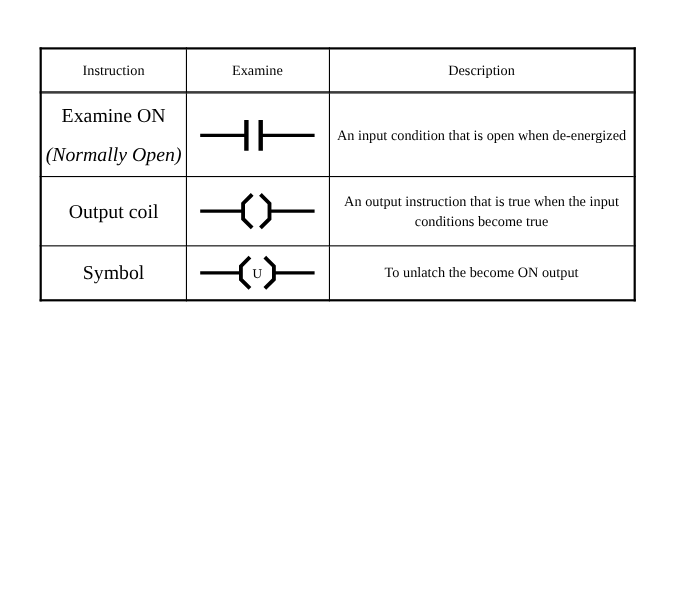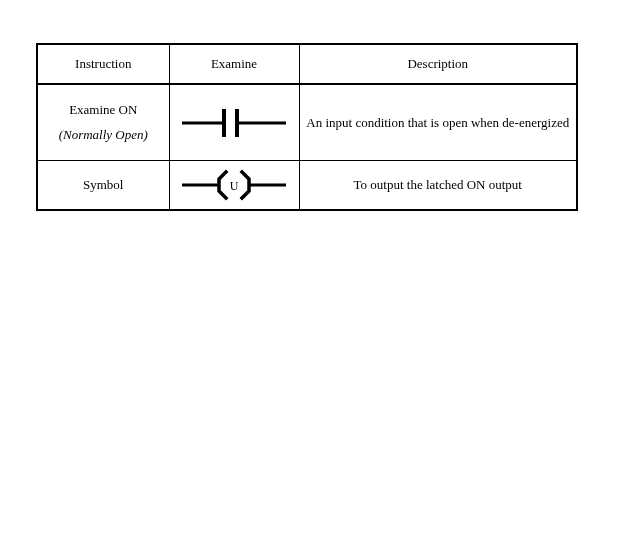--- a/index.html
+++ b/index.html
@@ -50,21 +50,21 @@
   }
   thead tr.header-rule td {
     height: 0;
     padding: 0;
     line-height: 0;
     border-top: 1px solid #000000;
     border-bottom: 2px solid #000000;
     font-size: 0;
   }
   .cell-instruction {
-    font-size: 13px;
+    font-size: 18px;
     line-height: 1.9;
     padding: 4px 6px;
   }
   .cell-instruction .line2 { display: block; font-style: italic; }
   .cell-instruction .line2:empty { display: none; }
   .cell-description {
     font-size: 13px;
     line-height: 1.35;
     padding: 6px 12px;
     font-family: Liberation Serif, serif;
@@ -122,36 +122,51 @@
             <line x1="8" y1="20" x2="49" y2="20" stroke="#000" stroke-width="3"></line>
             <line x1="50" y1="6" x2="50" y2="34" stroke="#000" stroke-width="4"></line>
             <line x1="63" y1="6" x2="63" y2="34" stroke="#000" stroke-width="4"></line>
             <line x1="64" y1="20" x2="112" y2="20" stroke="#000" stroke-width="3"></line>
           </svg>
         </td>
         <td class="cell-description">An input condition that is open when de-energized</td>
       </tr>
 
 
+      <tr class="row-med">
+        <td class="cell-instruction">
+          <span class="line1">Output coil</span>
+          
+        </td>
+        <td class="cell-symbol">
+          <svg width="120" height="40" viewBox="0 0 120 40">
+            <line x1="8" y1="20" x2="46" y2="20" stroke="#000" stroke-width="3"></line>
+            <path d="M 54 6 L 47 13 L 47 27 L 54 34" fill="none" stroke="#000" stroke-width="3.5" stroke-linecap="square"></path>
+            <path d="M 64 6 L 71 13 L 71 27 L 64 34" fill="none" stroke="#000" stroke-width="3.5" stroke-linecap="square"></path>
+            <line x1="72" y1="20" x2="112" y2="20" stroke="#000" stroke-width="3"></line>
+          </svg>
+        </td>
+        <td class="cell-description">An output instruction that is true when the input conditions become true</td>
+      </tr>
 
 
 
       <tr class="row-short">
         <td class="cell-instruction">
           <span class="line1">Symbol</span>
           
         </td>
         <td class="cell-symbol">
           <svg width="120" height="36" viewBox="0 0 120 36">
             <line x1="8" y1="18" x2="44" y2="18" stroke="#000" stroke-width="3"></line>
             <path d="M 52 5 L 45 12 L 45 24 L 52 31" fill="none" stroke="#000" stroke-width="3.5" stroke-linecap="square"></path>
             <text class="sym-text" x="60" y="23" text-anchor="middle">U</text>
             <path d="M 68 5 L 75 12 L 75 24 L 68 31" fill="none" stroke="#000" stroke-width="3.5" stroke-linecap="square"></path>
             <line x1="76" y1="18" x2="112" y2="18" stroke="#000" stroke-width="3"></line>
           </svg>
         </td>
-        <td class="cell-description">To output the latched ON output</td>
+        <td class="cell-description">To unlatch the become ON output</td>
       </tr>
 
     </tbody>
   </table>
 
 </div>
 
 </body></html>

